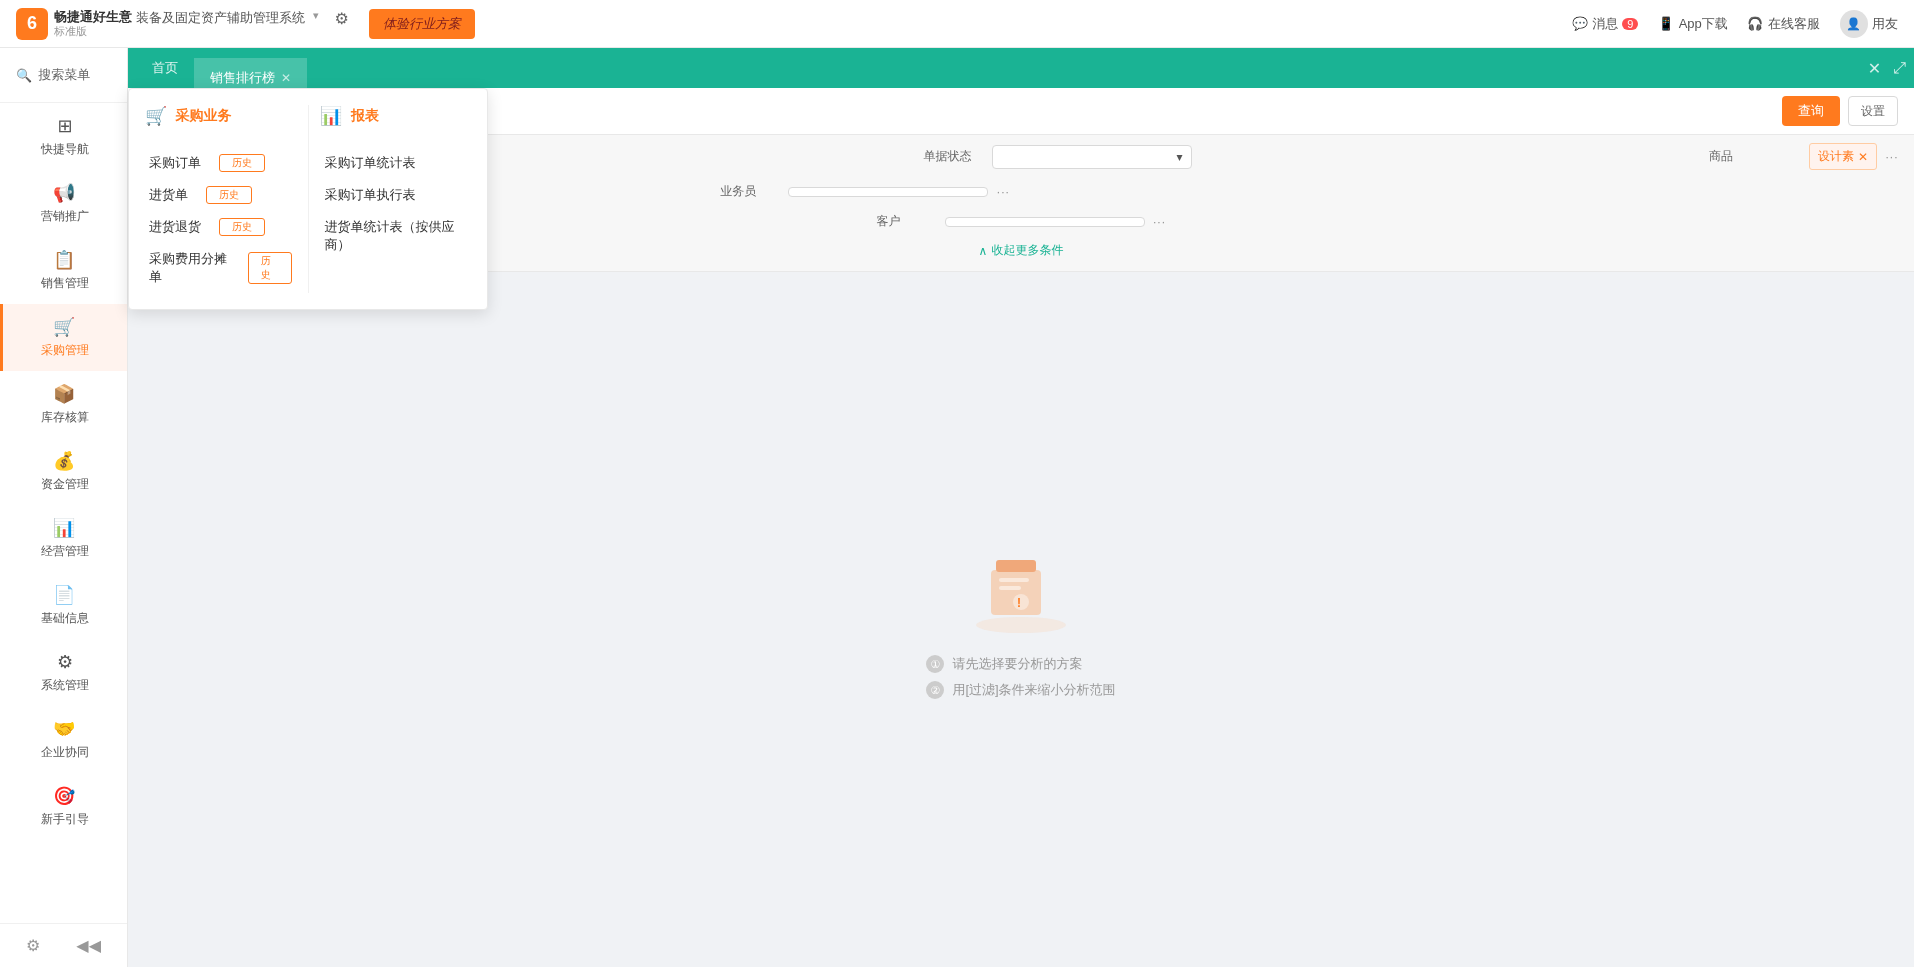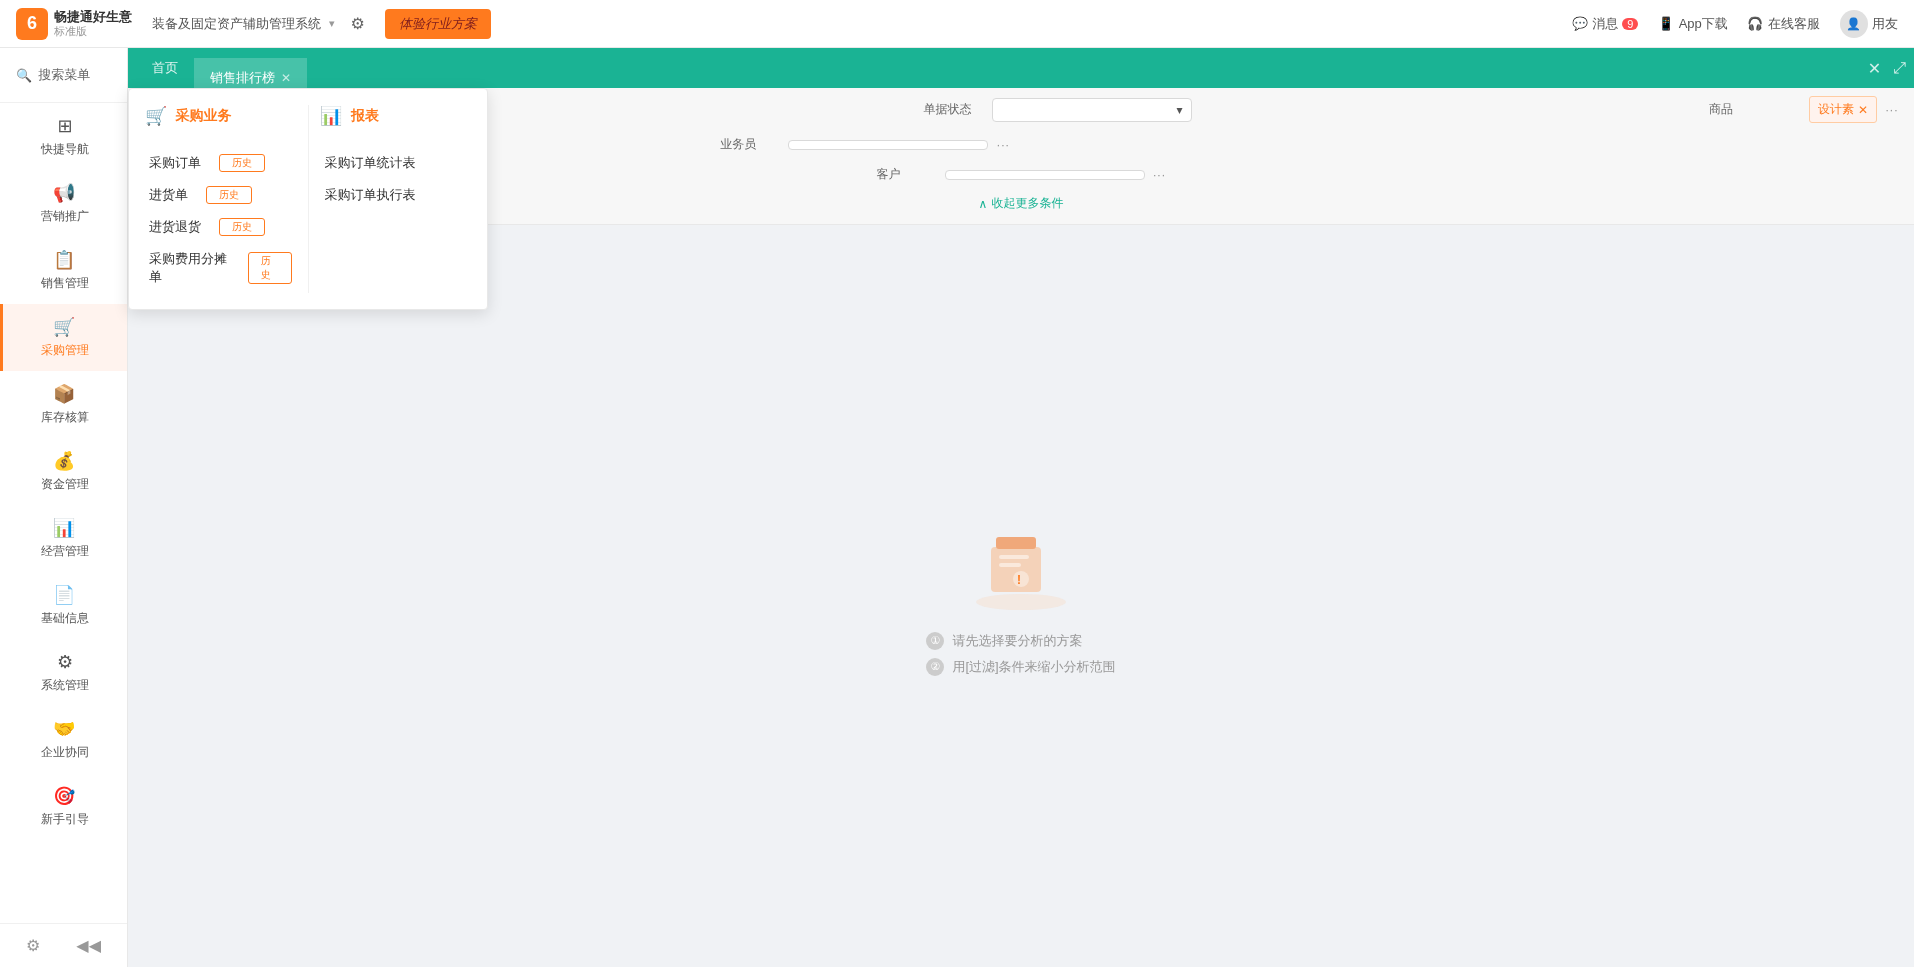--- a/index.html
+++ b/index.html
@@ -11,21 +11,21 @@
     .main-area { display: flex; flex: 1; overflow: hidden; }
     .sidebar { width: 128px; background: #fff; border-right: 1px solid #e8e8e8; display: flex; flex-direction: column; flex-shrink: 0; }
     .content-area { flex: 1; display: flex; flex-direction: column; overflow: hidden; }
 
     
     .logo-area { display: flex; align-items: center; gap: 6px; min-width: 120px; }
     .logo-icon { width: 32px; height: 32px; background: #ff7a1e; border-radius: 6px; display: flex; align-items: center; justify-content: center; color: white; font-size: 18px; font-weight: bold; }
     .logo-text { display: flex; flex-direction: column; line-height: 1.2; }
     .logo-title { font-size: 13px; color: #333; font-weight: bold; }
     .logo-subtitle { font-size: 11px; color: #999; }
-    .system-title { margin-left: 16px; display: flex; align-items: center; gap: 8px; color: #333; font-size: 13px; }
+    .system-title { display: flex; gap: 8px; color: #333; font-size: 13px; }
     .system-title-text { color: #555; }
     .dropdown-arrow { color: #999; font-size: 11px; }
     .settings-icon { margin-left: 8px; color: #666; cursor: pointer; font-size: 16px; }
     .trial-btn { margin-left: 12px; background: #ff7a1e; color: #7f1d1d; border: none; padding: 6px 14px; border-radius: 4px; cursor: pointer; font-size: 13px; font-style: italic; }
     .top-right { margin-left: auto; display: flex; align-items: center; gap: 20px; }
     .top-right-item { display: flex; align-items: center; gap: 4px; color: #555; cursor: pointer; font-size: 13px; }
     .badge { background: #ff4d4f; color: white; border-radius: 10px; padding: 0 5px; font-size: 11px; min-width: 16px; text-align: center; }
     .user-avatar { width: 28px; height: 28px; background: #e0e0e0; border-radius: 50%; display: flex; align-items: center; justify-content: center; font-size: 12px; color: #666; }
 
     
@@ -187,20 +187,43 @@
         <div class="tab active">
           <span>销售排行榜</span>
           <span class="tab-close">✕</span>
         </div>
         <div class="tab-actions">
           <span class="tab-action-btn">✕</span>
           <span class="tab-action-btn">⤢</span>
         </div>
       </div>
 
+      <div class="toolbar">
+        <div class="btn-icon">
+          <span>❓</span>
+          <span>帮助</span>
+        </div>
+        <div class="btn-icon">
+          <span>🖨</span>
+          <span>按模板打印</span>
+          <span style="font-size:11px; color:#999;">▾</span>
+        </div>
+        <div class="btn-icon">
+          <span>⬆</span>
+          <span>导出</span>
+        </div>
+        <div class="btn-icon">
+          <span>↻</span>
+          <span>刷新</span>
+        </div>
+        <div style="margin-left:auto; display:flex; gap:8px;">
+          <button class="btn-primary">查询</button>
+          <button class="btn-secondary">设置</button>
+        </div>
+      </div>
 
       <div class="filter-rows">
 
         <div style="display:flex; align-items:center; gap:16px; margin-bottom:8px;">
           <div class="filter-item">
             <span class="filter-item-label">日期</span>
             <div class="filter-select">
               <span>2024-12-31</span>
             </div>
             <span style="color:#1ab394; font-size:12px; cursor:pointer;">近7天</span>
@@ -321,14 +344,17 @@
     <div class="menu-section-title">
       <span class="section-icon">📊</span>
       <span>报表</span>
     </div>
     <div class="menu-item">
       <span>采购订单统计表</span>
     </div>
     <div class="menu-item">
       <span>采购订单执行表</span>
     </div>
+    <div class="menu-item">
+      <span>进货单统计表（按供应商）</span>
+    </div>
   </div>
 </div>
 
 </body></html>

